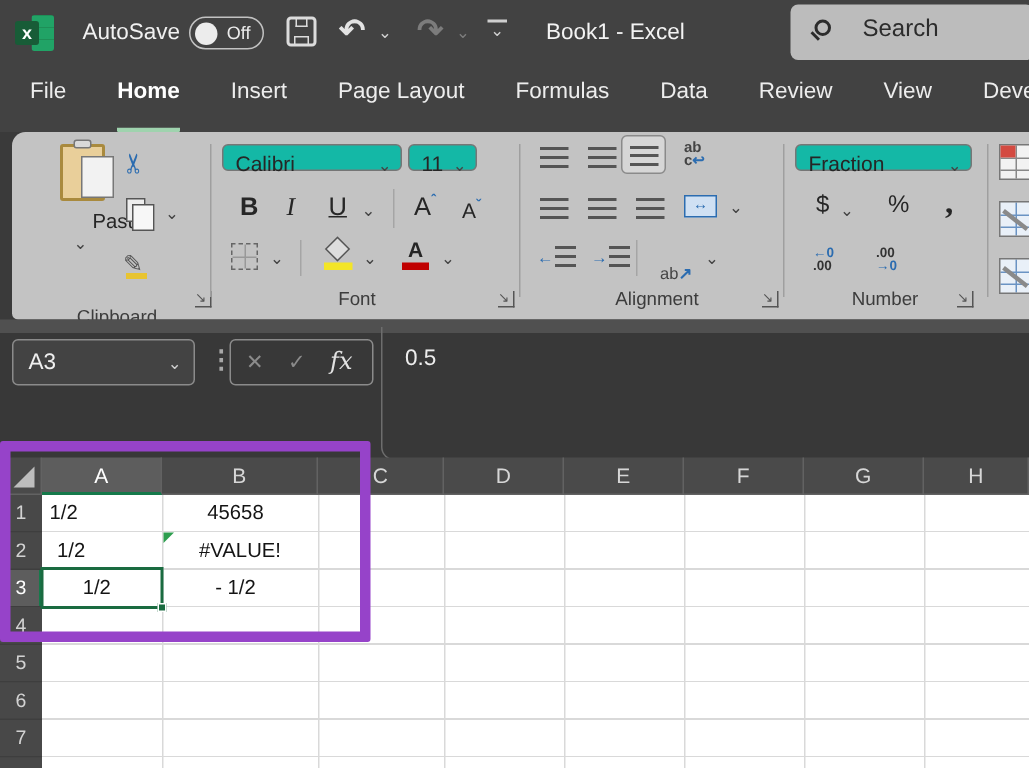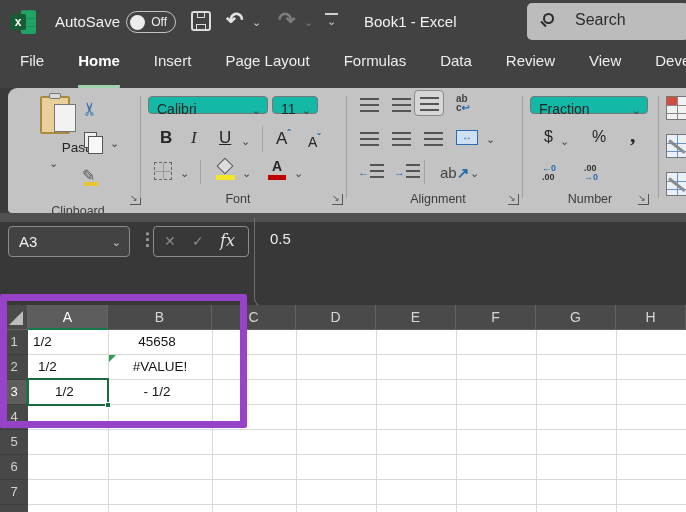--- a/index.html
+++ b/index.html
@@ -91,21 +91,21 @@
   
   .bars { position:absolute; width:19px; height:14px;
     background:repeating-linear-gradient(to bottom,#555 0 2px,transparent 2px 6px); }
   .sel-box { position:absolute; left:406px; top:2px; width:30px; height:26px; border:1px solid #8a8a8a; background:#d6d6d6; border-radius:4px; }
   .wrap-ic { left:448px; top:6px; font-size:10px; line-height:9px; color:#444; font-weight:bold; }
   .wrap-ic .ret { color:#2b6cb0; }
   .merge-ic { left:448px; top:42px; width:22px; height:15px; border:1.5px solid #2b6cb0; background:#cfe0f3; color:#2b6cb0; font-size:10px; text-align:center; line-height:12px; }
   .merge-chev { left:478px; top:46px; color:#444; }
   .adiv3 { position:absolute; left:416px; top:72px; height:24px; width:1px; background:#a5a5a5; }
   .indent-arrow { position:absolute; color:#2b6cb0; font-size:11px; font-weight:bold; }
-  .orient-ic { left:432px; top:76px; font-size:15px; color:#444; }
+  .orient-ic { left:432px; top:88px; font-size:11px; color:#444; }
   .orient-ic .arr { color:#2b6cb0; font-weight:bold; }
   .orient-chev { left:462px; top:80px; color:#444; }
 
   
   .fraction { left:522px; top:8px; width:118px; }
   .cur { left:536px; top:40px; font-size:16px; }
   .cur-chev { left:552px; top:48px; color:#444; }
   .pct { left:584px; top:40px; font-size:16px; }
   .comma { left:622px; top:34px; font-size:22px; font-weight:bold; font-family:"Liberation Serif",serif; }
   .dec { position:absolute; font-size:9px; line-height:9px; color:#333; font-weight:bold; }

